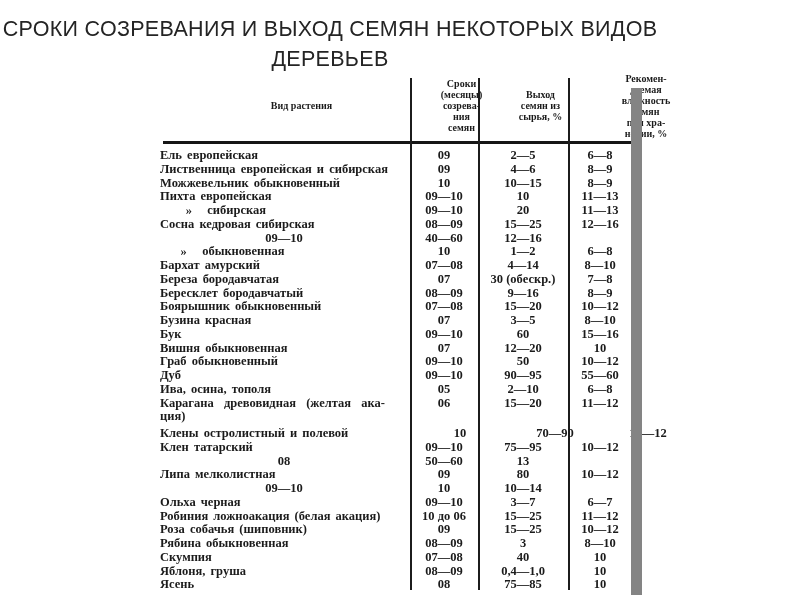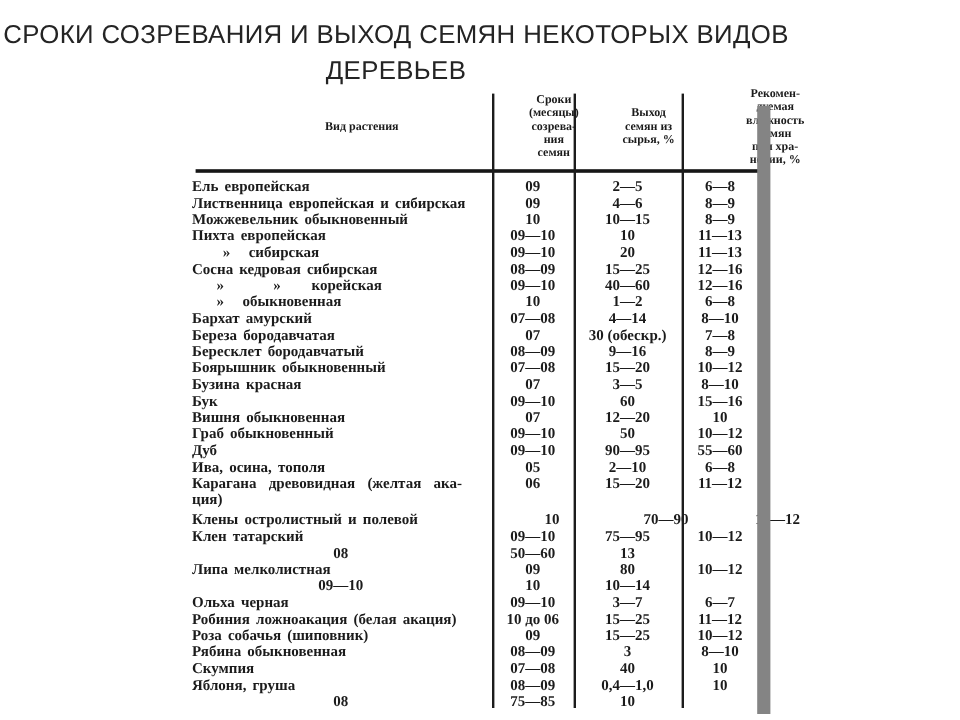--- a/index.html
+++ b/index.html
@@ -92,21 +92,20 @@
         <div class="td td2">20</div>
         <div class="td td3">11—13</div>
       </div>
       <div class="tr">
         <div class="td td0">Сосна кедровая сибирская</div>
         <div class="td td1">08—09</div>
         <div class="td td2">15—25</div>
         <div class="td td3">12—16</div>
       </div>
       <div class="tr">
-        <div class="td td0">    »        »     корейская</div>
         <div class="td td1">09—10</div>
         <div class="td td2">40—60</div>
         <div class="td td3">12—16</div>
       </div>
       <div class="tr">
         <div class="td td0">    »   обыкновенная</div>
         <div class="td td1">10</div>
         <div class="td td2">1—2</div>
         <div class="td td3">6—8</div>
       </div>
@@ -235,20 +234,21 @@
         <div class="td td2">40</div>
         <div class="td td3">10</div>
       </div>
       <div class="tr">
         <div class="td td0">Яблоня, груша</div>
         <div class="td td1">08—09</div>
         <div class="td td2">0,4—1,0</div>
         <div class="td td3">10</div>
       </div>
       <div class="tr">
+        <div class="td td0">Ясень</div>
         <div class="td td1">08</div>
         <div class="td td2">75—85</div>
         <div class="td td3">10</div>
       </div>
     </div>
   <div class="vline v1"></div>
   <div class="vline v2"></div>
   <div class="vline v3"></div>
 </div>
 

